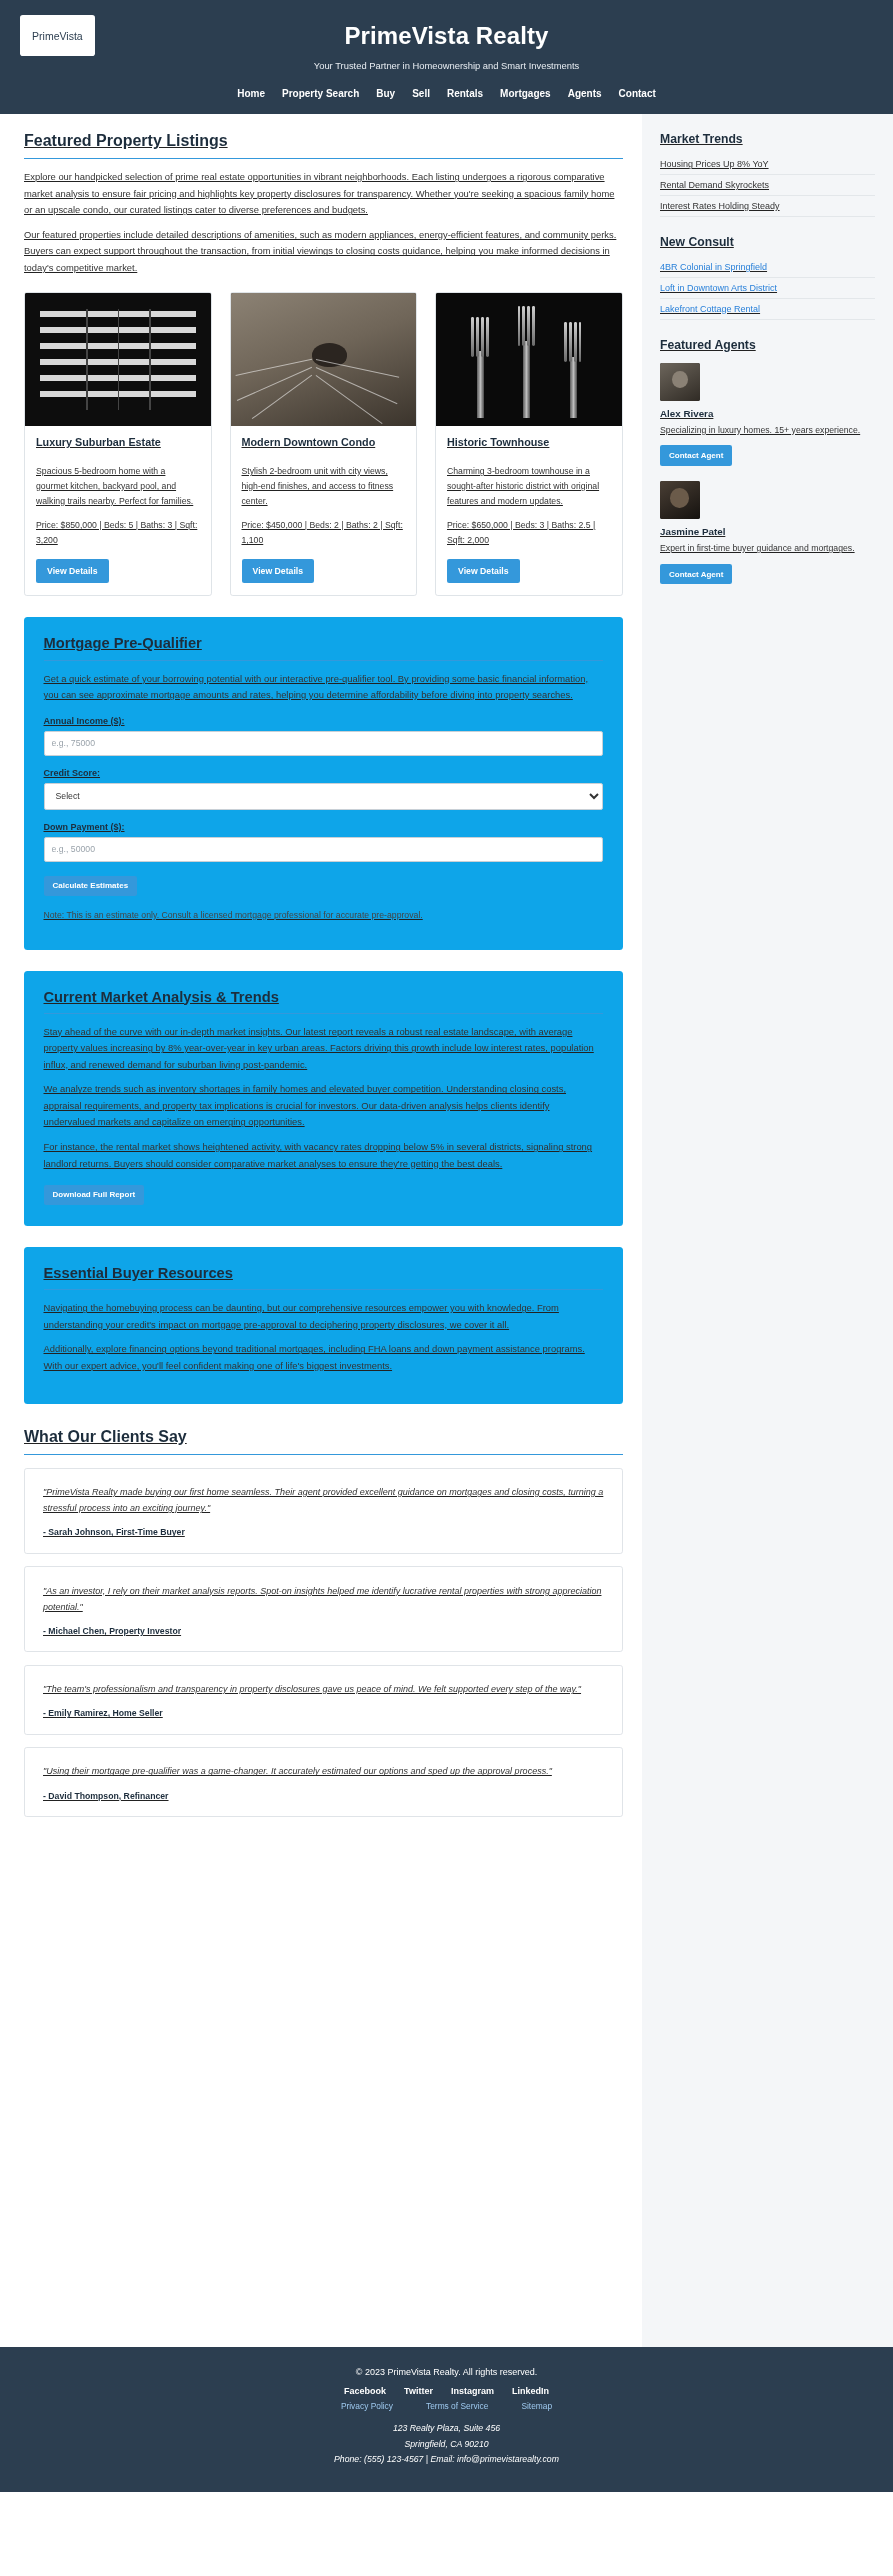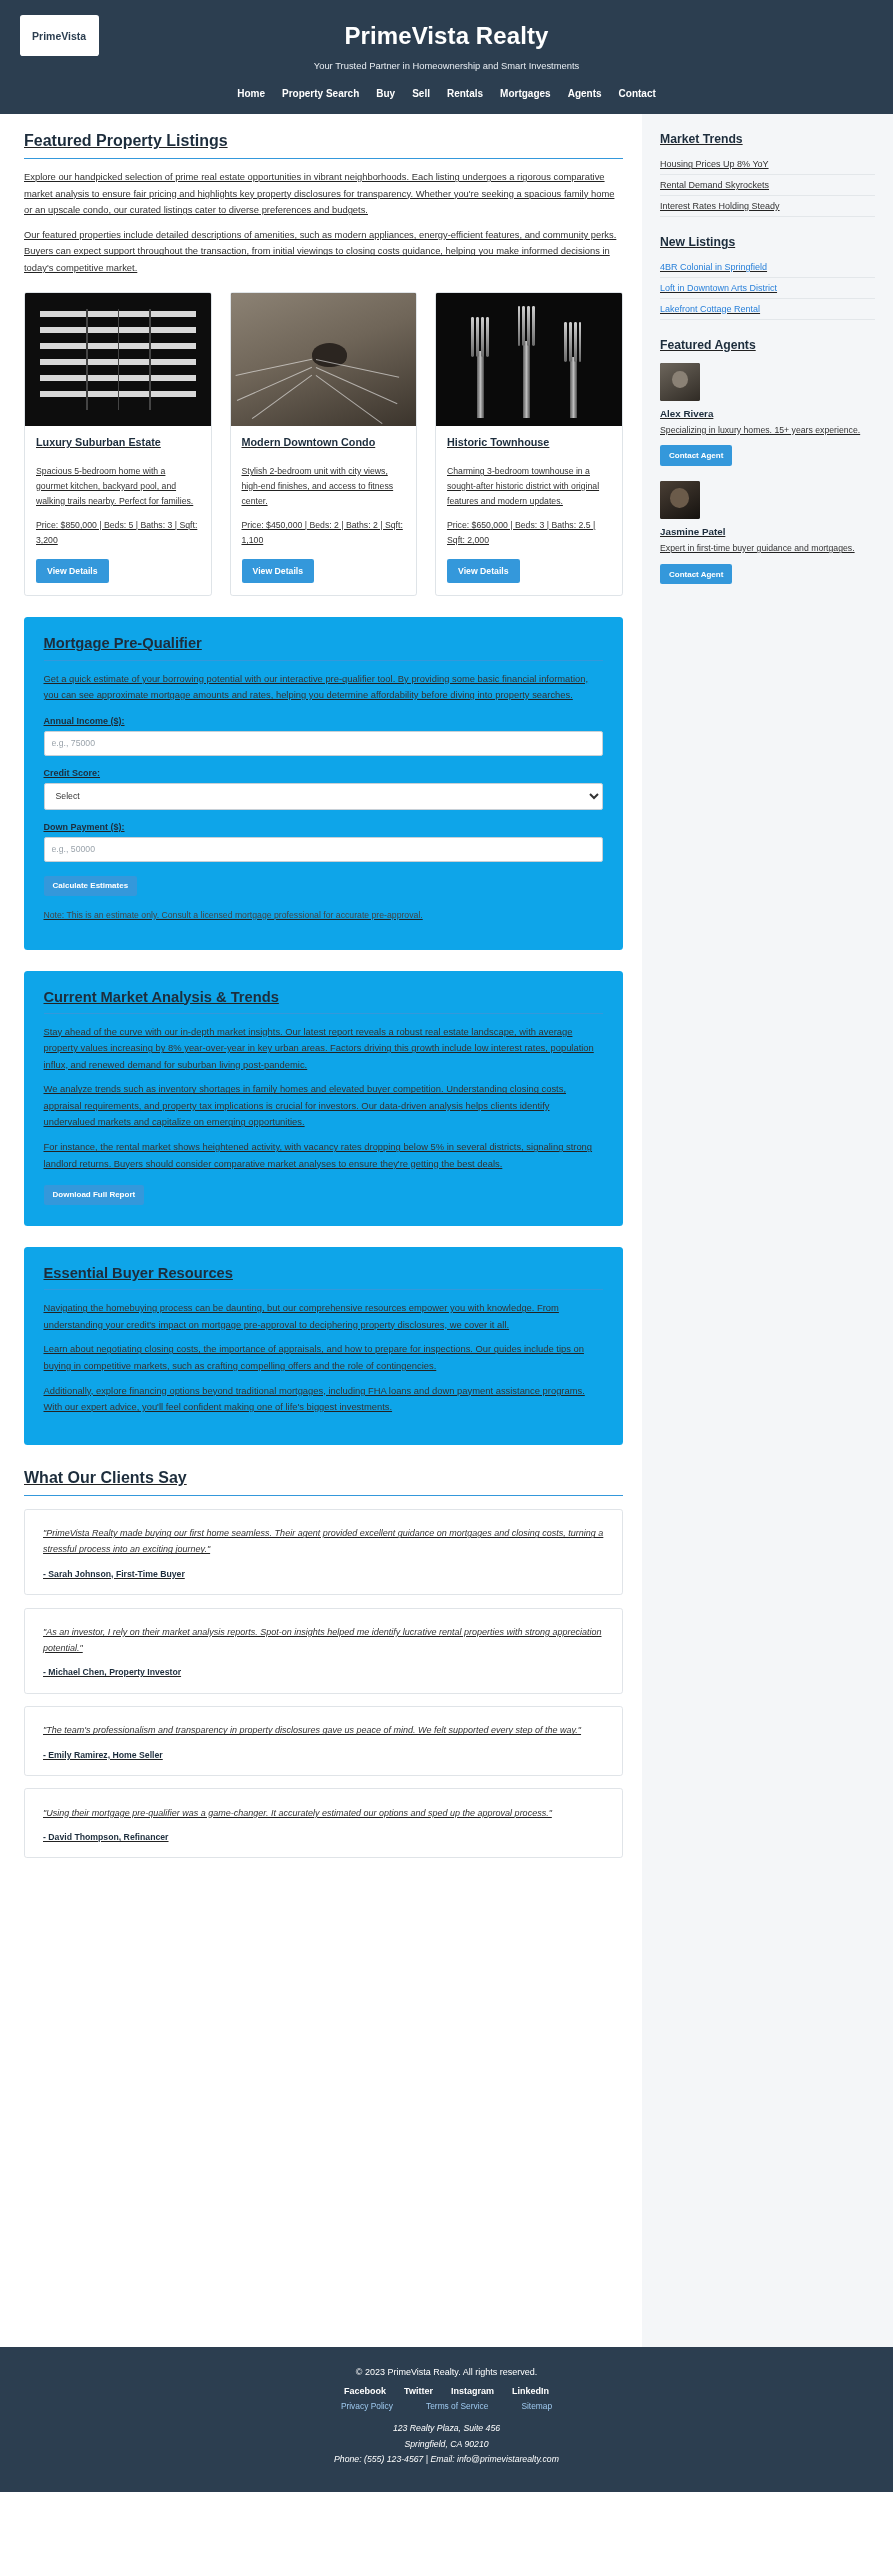--- a/index.html
+++ b/index.html
@@ -17,21 +17,21 @@
     color:#fff;
     padding:15.3px 0 0 0;
     position:relative;
   }
   .logo-box {
     position:absolute;
     left:19.5px;
     top:15.3px;
     background:#ffffff;
     color:#2c3e50;
-    font-weight:bold;
+    font-weight:normal;
     font-size:10.5px;
     padding:15.3px 12.6px;
     border-radius:2.8px;
     line-height:1;
   }
   .site-title {
     text-align:center;
     font-size:24px;
     font-weight:bold;
     margin:7px 0 0 0;
@@ -393,21 +393,20 @@
       <p class="body-text">We analyze trends such as inventory shortages in family homes and elevated buyer competition. Understanding closing costs, appraisal requirements, and property tax implications is crucial for investors. Our data-driven analysis helps clients identify undervalued markets and capitalize on emerging opportunities.</p>
       <p class="body-text">For instance, the rental market shows heightened activity, with vacancy rates dropping below 5% in several districts, signaling strong landlord returns. Buyers should consider comparative market analyses to ensure they're getting the best deals.</p>
       <div style="margin-top:12.6px;">
         <button class="btn btn-sm">Download Full Report</button>
       </div>
     </section>
 
     <section class="section-box">
       <h2 class="section-title">Essential Buyer Resources</h2>
       <p class="body-text">Navigating the homebuying process can be daunting, but our comprehensive resources empower you with knowledge. From understanding your credit's impact on mortgage pre-approval to deciphering property disclosures, we cover it all.</p>
-      <p class="body-text">Learn about negotiating closing costs, the importance of appraisals, and how to prepare for inspections. Our guides include tips on buying in competitive markets, such as crafting compelling offers and the role of contingencies.</p>
       <p class="body-text">Additionally, explore financing options beyond traditional mortgages, including FHA loans and down payment assistance programs. With our expert advice, you'll feel confident making one of life's biggest investments.</p>
     </section>
 
     <section style="margin-top:24px;">
       <h2 class="section-title">What Our Clients Say</h2>
 
       <div class="testimonial">
         <p class="quote">"PrimeVista Realty made buying our first home seamless. Their agent provided excellent guidance on mortgages and closing costs, turning a stressful process into an exciting journey."</p>
         <div class="author">- Sarah Johnson, First-Time Buyer</div>
       </div>
@@ -427,21 +426,21 @@
 
   </main>
 
   <aside class="sidebar">
 
     <h3 class="sb-title">Market Trends</h3>
     <div class="sb-item">Housing Prices Up 8% YoY</div>
     <div class="sb-item">Rental Demand Skyrockets</div>
     <div class="sb-item">Interest Rates Holding Steady</div>
 
-    <h3 class="sb-title spaced">New Listings</h3>
+    <h3 class="sb-title spaced">New Consult</h3>
     <a class="sb-link" href="#">4BR Colonial in Springfield</a>
     <a class="sb-link" href="#">Loft in Downtown Arts District</a>
     <a class="sb-link" href="#">Lakefront Cottage Rental</a>
 
     <h3 class="sb-title spaced">Featured Agents</h3>
 
     <div class="agent">
       <div class="agent-photo">
         <div style="position:absolute;inset:0;background:linear-gradient(150deg,#6d665c,#302b25);"></div>
         <div style="position:absolute;left:30%;top:22%;width:40%;height:46%;background:#8a8175;border-radius:50%;"></div>

